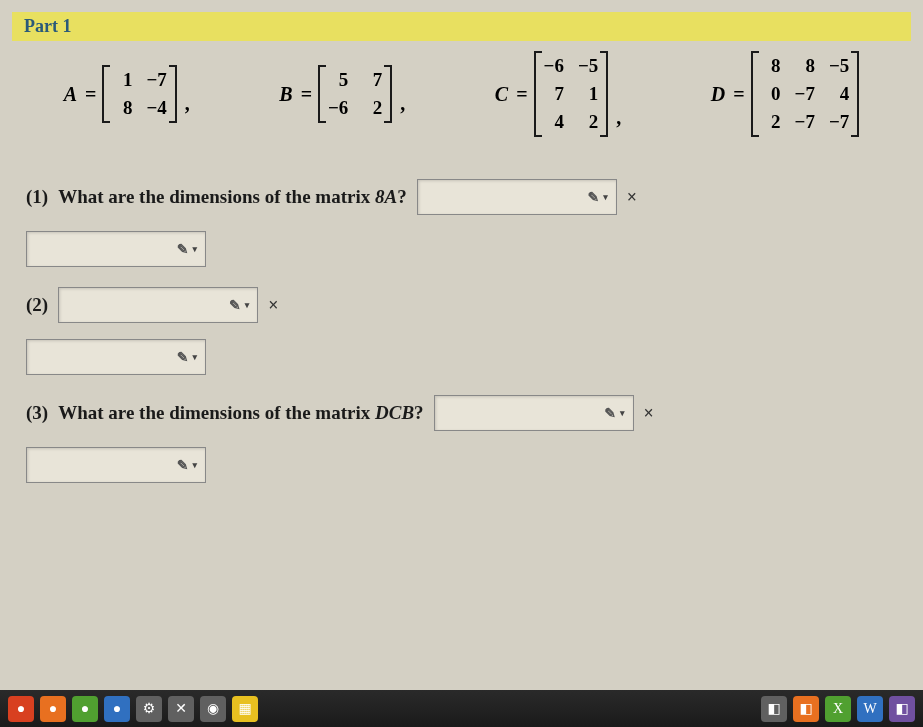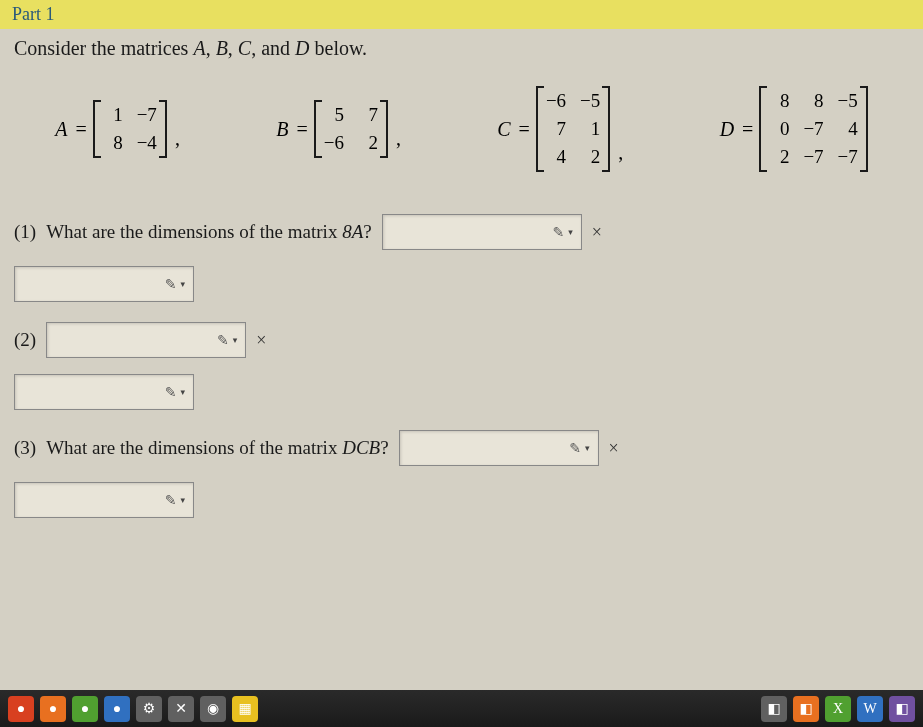--- a/index.html
+++ b/index.html
@@ -10,22 +10,23 @@
     body {
       font-family: Georgia, 'Times New Roman', serif;
       background: #c8c4b8;
       width: 923px;
       height: 727px;
       position: relative;
       overflow: hidden;
     }
     .page {
       background: #d4d0c4;
-      padding: 0;
+      padding: 12px;
       height: 690px;
+      font-weight: bold;
     }
     .part-header {
       background: #e8e060;
       color: #2a5a7a;
       font-size: 18px;
       padding: 4px 12px;
       font-family: Georgia, serif;
     }
     .prompt {
       padding: 8px 14px 16px 14px;
@@ -169,23 +170,20 @@
     .icon-gray { background: #606060; }
     .icon-yellow { background: #e8c020; }
     .icon-purple { background: #7050a0; }
   </style>
 </head>
 <body>
 
 <div class="page">
   <div class="part-header">Part 1</div>
 
-  <div class="prompt">
-    <span>Consider the matrices </span><span class="italic">A</span><span>, </span><span class="italic">B</span><span>, </span><span class="italic">C</span><span>, and </span><span class="italic">D</span><span> below.</span>
-  </div>
 
   <div class="matrices-row">
 
     <div class="matrix-def">
       <span class="matrix-label">A</span>
       <span class="eq">=</span>
       <div class="bracket-matrix">
         <div class="bracket-left"></div>
         <div class="matrix-grid m2x2">
           <span class="cell">1</span>

